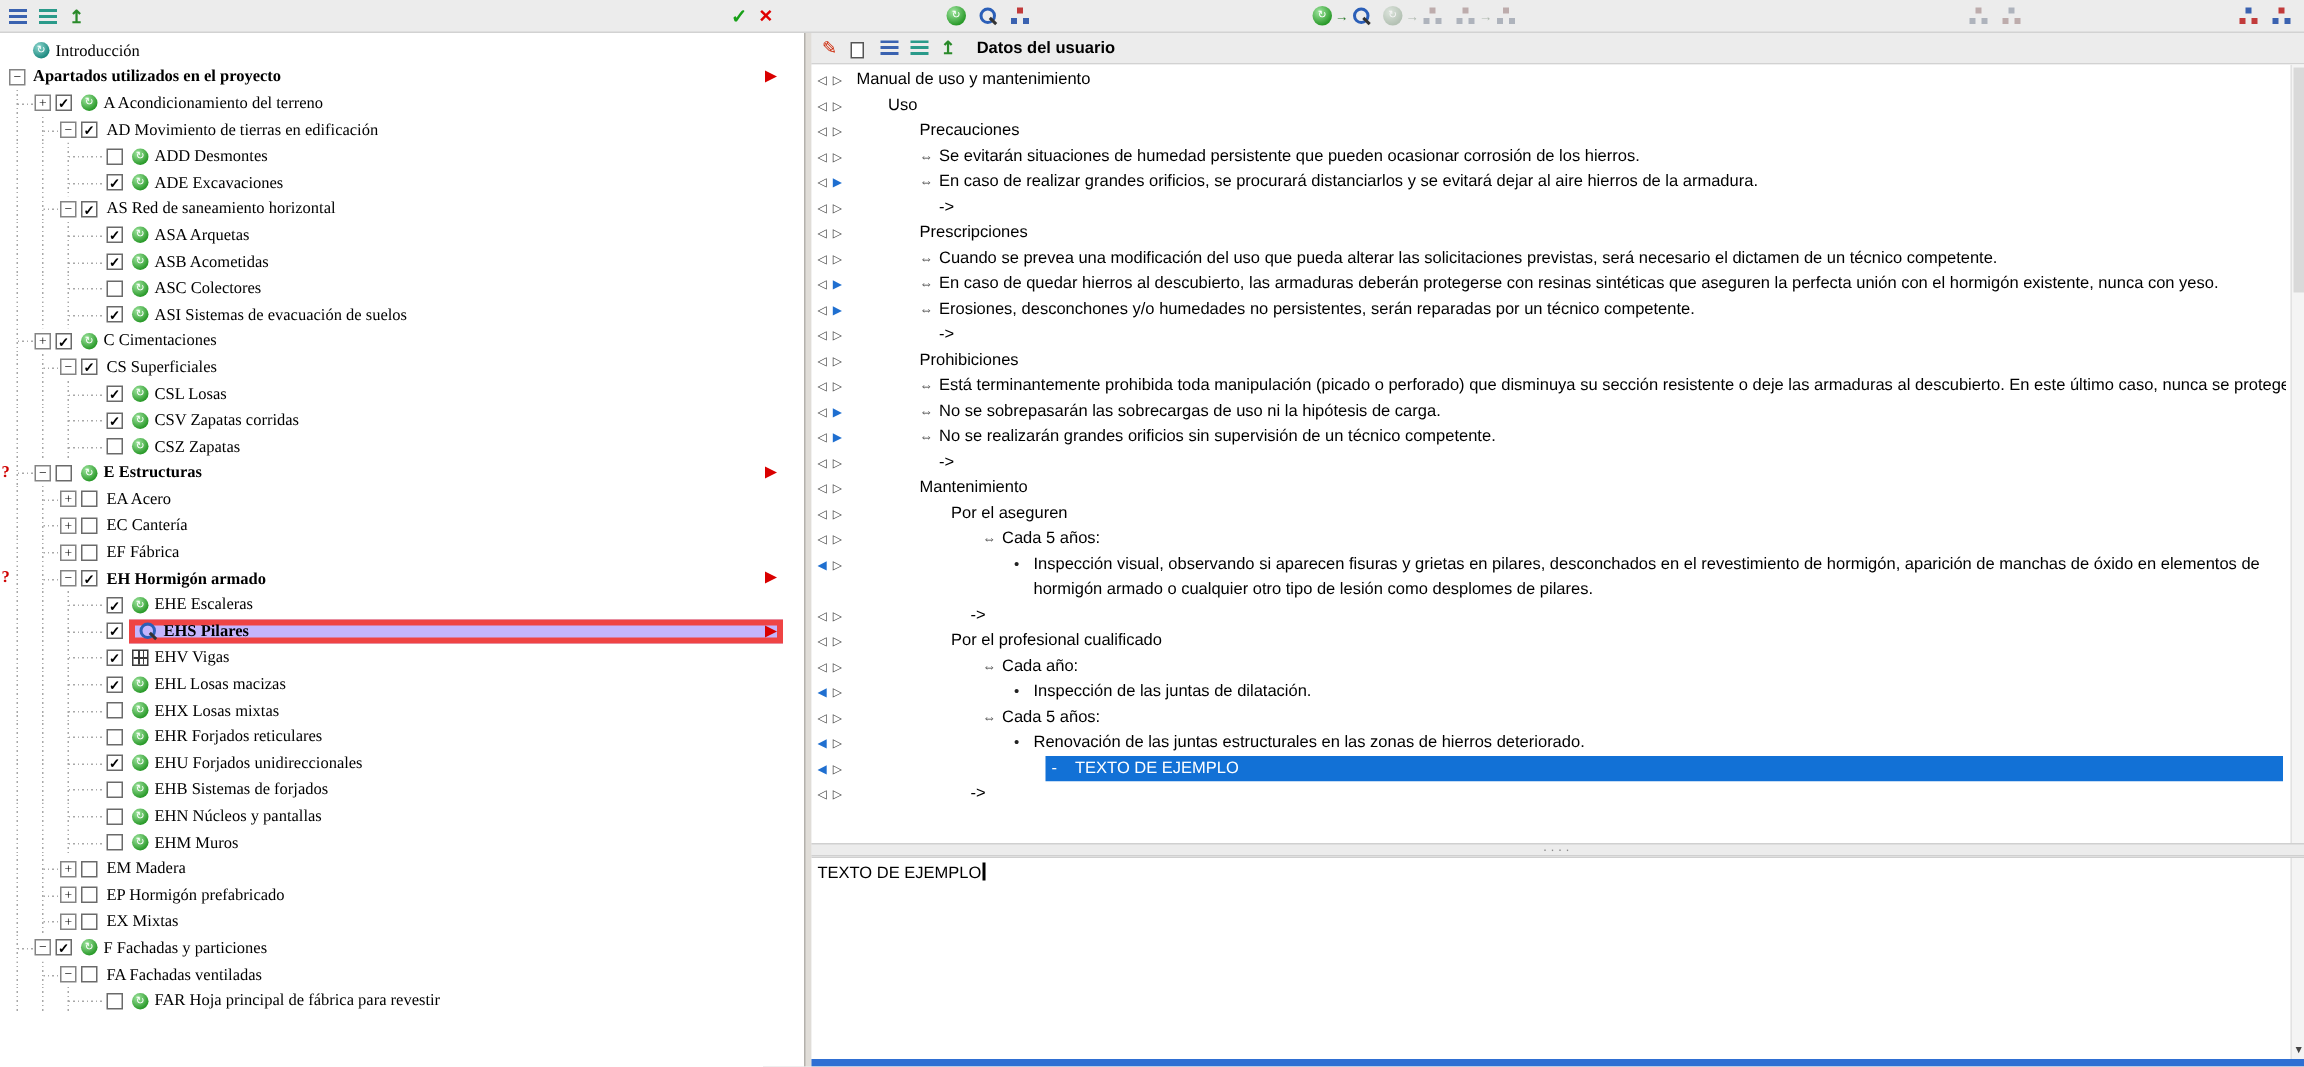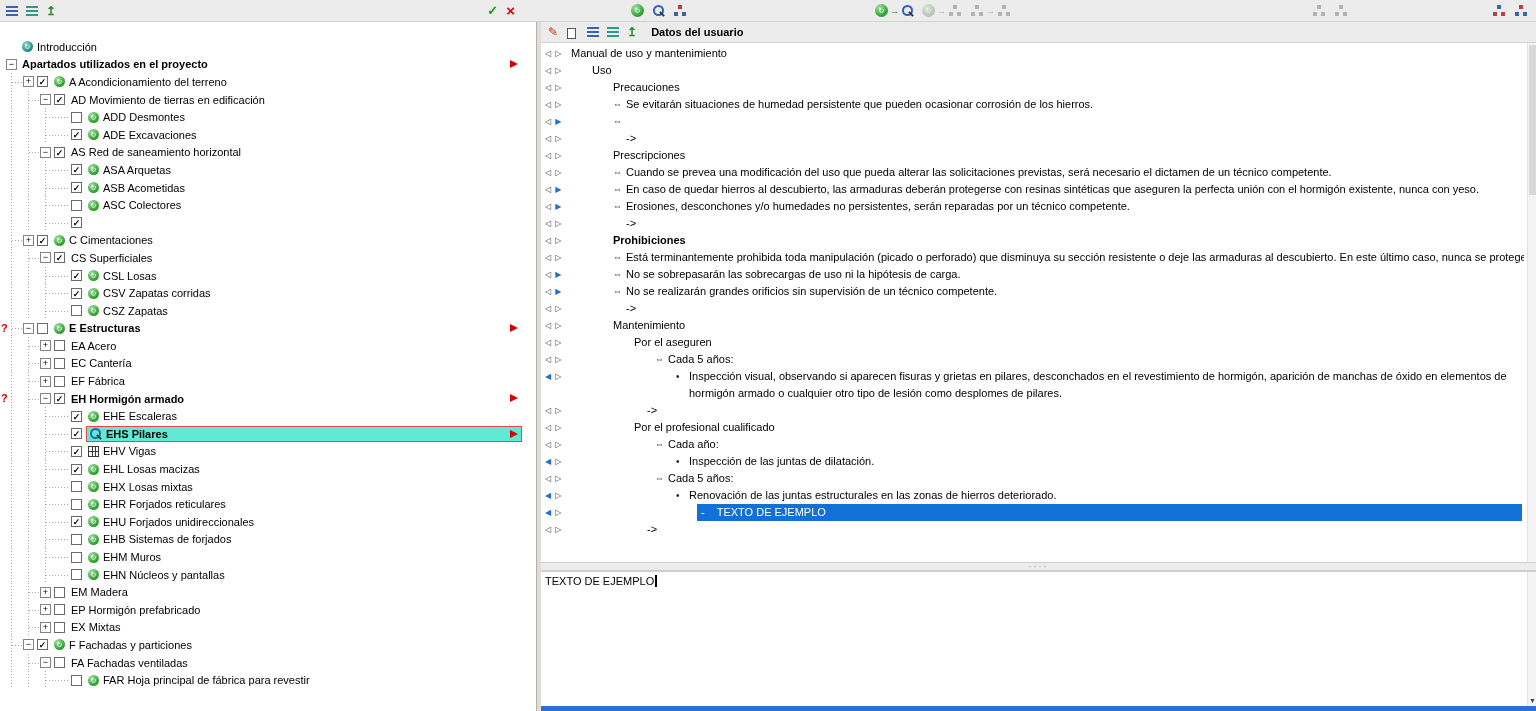--- a/index.html
+++ b/index.html
@@ -43,35 +43,35 @@
   .ic-arrow{font-size:9px;color:#2a7a2a;line-height:10px;}
   .ic-list{width:12px;height:10px;flex:0 0 12px;background:repeating-linear-gradient(to bottom,#3a62b0 0,#3a62b0 2px,transparent 2px,transparent 4px);}
   .ic-list.teal{background:repeating-linear-gradient(to bottom,#2a9a8a 0,#2a9a8a 2px,transparent 2px,transparent 4px);}
   .ic-export{color:#2a8a2a;font-weight:bold;font-size:12px;line-height:12px;}
   .ic-edit{color:#cc2200;font-size:12px;line-height:12px;}
   .ic-copy{position:relative;width:9px;height:11px;flex:0 0 9px;border:1px solid #555;background:#fff;margin:2px 3px 0 1px;}
   .ic-copy::before{content:"";position:absolute;left:2px;top:-4px;width:8px;height:10px;border:1px solid #555;background:#fff;z-index:-1;}
 
   
   .main{display:flex;height:689px;}
-  .left-panel{flex:0 0 536px;background:#fff;position:relative;overflow:hidden;padding-top:16px;}
+  .left-panel{flex:0 0 536px;background:#fff;position:relative;overflow:hidden;padding-top:3px;font-family:Liberation Serif, serif;}
   .divider{flex:0 0 5px;background:#e0ddd8;border-left:1px solid #b4b1ac;}
   .right-panel{flex:1;display:flex;flex-direction:column;min-width:0;}
 
   
   .trow{position:relative;height:17.6px;display:flex;align-items:center;white-space:nowrap;overflow:hidden;cursor:default;}
   .vguide{position:absolute;top:0;bottom:0;width:1px;background-image:repeating-linear-gradient(to bottom,#a8a8a8 0,#a8a8a8 1px,transparent 1px,transparent 3px);}
   .hguide{position:absolute;top:50%;height:1px;background-image:repeating-linear-gradient(to right,#a8a8a8 0,#a8a8a8 1px,transparent 1px,transparent 3px);}
   .expander{flex:0 0 11px;width:11px;height:11px;border:1px solid #848484;background:#fff;font-size:9px;line-height:8px;
     text-align:center;margin-right:3px;z-index:1;}
   .exp-spacer{flex:0 0 14px;}
   .cb{flex:0 0 11px;width:11px;height:11px;border:1px solid #6a6a6a;background:#fff;margin-right:4px;font-size:9px;
     line-height:10px;text-align:center;font-weight:bold;z-index:1;}
   .content{display:flex;align-items:center;flex:1;min-width:0;margin-right:14px;height:16px;padding:0 2px;}
-  .trow.sel .content{background:#5eead4;border:1px solid #ef4444;}
+  .trow.sel .content{background:#c4b5fd;border:4px solid #ef4444;}
   .tlabel{font-size:11px;}
   .tlabel.b{font-weight:bold;}
   .flag{position:absolute;right:18px;top:4.5px;width:0;height:0;border-top:4.5px solid transparent;border-bottom:4.5px solid transparent;border-left:8px solid #d90000;z-index:2;}
   .alert{position:absolute;left:1px;top:2px;color:#cf0000;font-weight:bold;font-size:11px;line-height:12px;z-index:2;}
 
   
   .hdr{height:21px;background:#ececec;border-bottom:1px solid #d2d2d2;display:flex;align-items:center;padding-left:3px;}
   .hdr-title{font-weight:bold;margin-left:10px;}
   .outline{height:519px;background:#fff;position:relative;overflow:hidden;padding:2px 12px 0 0;}
   .orow{display:flex;align-items:flex-start;min-height:17px;line-height:17px;white-space:nowrap;overflow:hidden;cursor:default;}
@@ -290,20 +290,26 @@
             <span class="tlabel">ASC Colectores</span>
           </span>
         </div>
         <div class="trow" style="padding-left: 57px;">
           <span class="vguide" style="left: 11px;"></span>
           <span class="vguide" style="left: 28px;"></span>
           <span class="vguide" style="left: 45px;"></span>
           <span class="hguide" style="left: 46px; width: 24px;"></span>
           <span class="exp-spacer"></span>
           <span class="cb on">✓</span>
+          <span class="content">
+            <span class="ic-sphere small">
+              <span class="sphere-glyph">↻</span>
+            </span>
+            <span class="tlabel">ASI Sistemas de evacuación de suelos</span>
+          </span>
         </div>
         <div class="trow" style="padding-left: 23px;">
           <span class="vguide" style="left: 11px;"></span>
           <span class="hguide" style="left: 12px; width: 11px;"></span>
           <span class="expander">+</span>
           <span class="cb on">✓</span>
           <span class="content">
             <span class="ic-sphere small">
               <span class="sphere-glyph">↻</span>
             </span>
@@ -531,35 +537,35 @@
           <span class="vguide" style="left: 11px;"></span>
           <span class="vguide" style="left: 28px;"></span>
           <span class="vguide" style="left: 45px;"></span>
           <span class="hguide" style="left: 46px; width: 24px;"></span>
           <span class="exp-spacer"></span>
           <span class="cb"></span>
           <span class="content">
             <span class="ic-sphere small">
               <span class="sphere-glyph">↻</span>
             </span>
+            <span class="tlabel">EHN Núcleos y pantallas</span>
+          </span>
+        </div>
+        <div class="trow" style="padding-left: 57px;">
+          <span class="vguide" style="left: 11px;"></span>
+          <span class="vguide" style="left: 28px;"></span>
+          <span class="vguide" style="left: 45px;"></span>
+          <span class="hguide" style="left: 46px; width: 24px;"></span>
+          <span class="exp-spacer"></span>
+          <span class="cb"></span>
+          <span class="content">
+            <span class="ic-sphere small">
+              <span class="sphere-glyph">↻</span>
+            </span>
             <span class="tlabel">EHM Muros</span>
-          </span>
-        </div>
-        <div class="trow" style="padding-left: 57px;">
-          <span class="vguide" style="left: 11px;"></span>
-          <span class="vguide" style="left: 28px;"></span>
-          <span class="vguide" style="left: 45px;"></span>
-          <span class="hguide" style="left: 46px; width: 24px;"></span>
-          <span class="exp-spacer"></span>
-          <span class="cb"></span>
-          <span class="content">
-            <span class="ic-sphere small">
-              <span class="sphere-glyph">↻</span>
-            </span>
-            <span class="tlabel">EHN Núcleos y pantallas</span>
           </span>
         </div>
         <div class="trow" style="padding-left: 40px;">
           <span class="vguide" style="left: 11px;"></span>
           <span class="vguide" style="left: 28px;"></span>
           <span class="hguide" style="left: 29px; width: 11px;"></span>
           <span class="expander">+</span>
           <span class="cb"></span>
           <span class="content">
             <span class="tlabel">EM Madera</span>
@@ -684,20 +690,21 @@
               <span class="otext">Se evitarán situaciones de humedad persistente que pueden ocasionar corrosión de los hierros.</span>
             </span>
           </div>
           <div class="orow">
             <span class="gut">
               <span class="nav">◁</span>
               <span class="nav f">▶</span>
             </span>
             <span class="obody" style="padding-left: 42px;">
               <span class="bullet">⇔</span>
+              <span class="otext">En caso de realizar grandes orificios, se procurará distanciarlos y se evitará dejar al aire hierros de la armadura.</span>
             </span>
           </div>
           <div class="orow">
             <span class="gut">
               <span class="nav">◁</span>
               <span class="nav">▷</span>
             </span>
             <span class="obody" style="padding-left: 42px;">
               <span class="bullet"></span>
               <span class="otext">-&gt;</span>
@@ -750,21 +757,21 @@
             <span class="obody" style="padding-left: 42px;">
               <span class="bullet"></span>
               <span class="otext">-&gt;</span>
             </span>
           </div>
           <div class="orow">
             <span class="gut">
               <span class="nav">◁</span>
               <span class="nav">▷</span>
             </span>
-            <span class="obody" style="padding-left: 42px; font-weight: bold;">
+            <span class="obody" style="padding-left: 42px;">
               <span class="otext">Prohibiciones</span>
             </span>
           </div>
           <div class="orow">
             <span class="gut">
               <span class="nav">◁</span>
               <span class="nav">▷</span>
             </span>
             <span class="obody" style="padding-left: 42px;">
               <span class="bullet">⇔</span>

